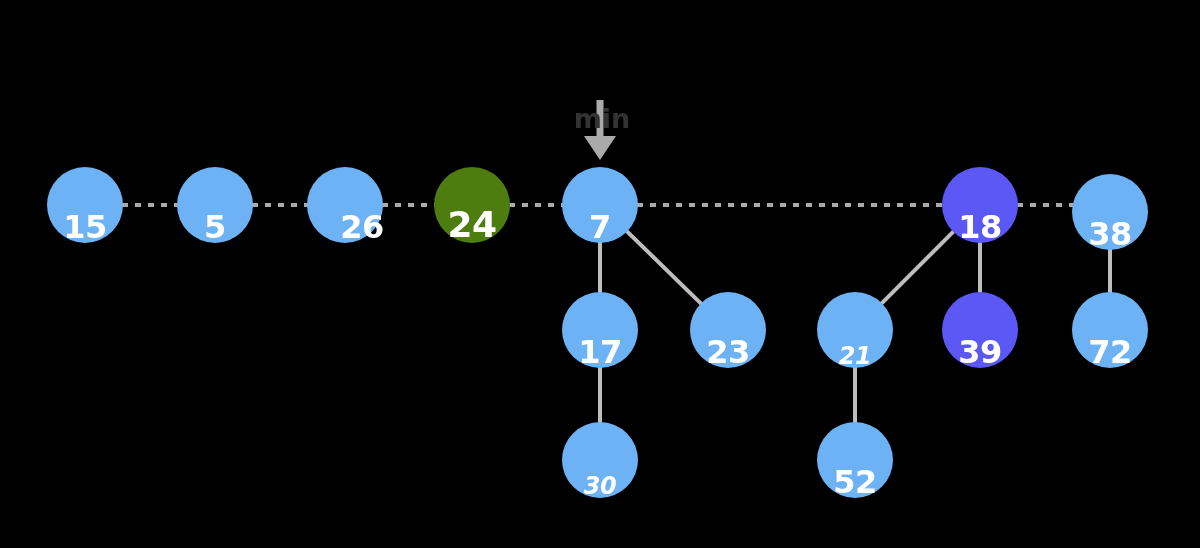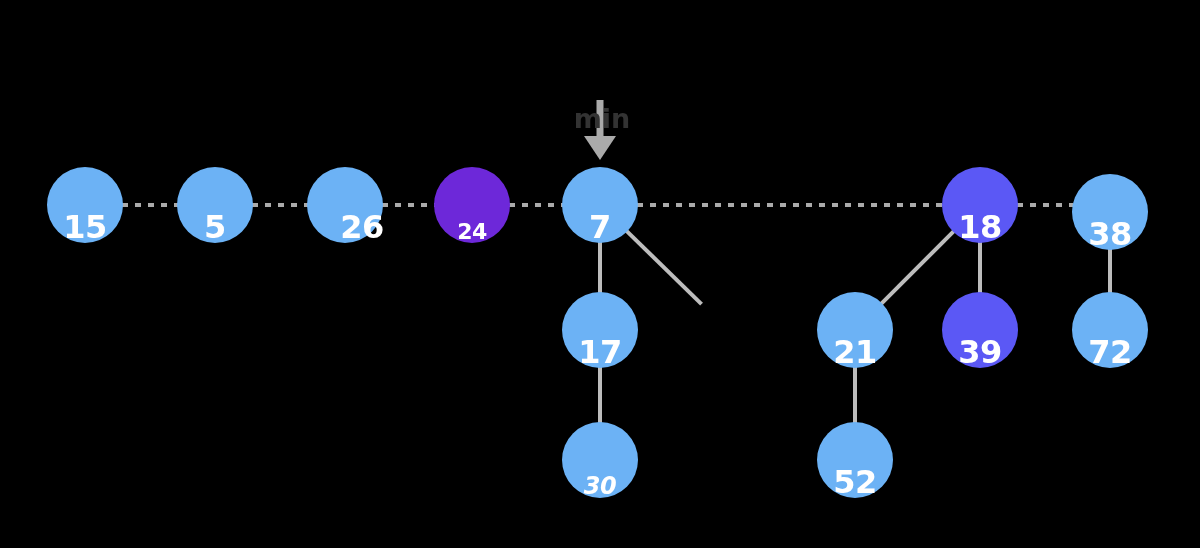--- a/index.html
+++ b/index.html
@@ -83,36 +83,39 @@
   <div id="node-layer">
       <div class="node" style="left: 47px; top: 167px; width: 76px; height: 76px; background: rgb(108, 178, 245); font-size: 32px;">
         <span class="node-label" style="color: rgb(255, 255, 255);">15</span>
       </div>
       <div class="node" style="left: 177px; top: 167px; width: 76px; height: 76px; background: rgb(108, 178, 245); font-size: 32px;">
         <span class="node-label" style="color: rgb(255, 255, 255);">5</span>
       </div>
       <div class="node" style="left: 307px; top: 167px; width: 76px; height: 76px; background: rgb(108, 178, 245); font-size: 32px;">
         <span class="node-label" style="color: rgb(255, 255, 255); margin-left: 34px;">26</span>
       </div>
-      <div class="node" style="left: 434px; top: 167px; width: 76px; height: 76px; background: #6d28d9; font-size: 22px;">
+      <div class="node" style="left: 434px; top: 167px; width: 76px; height: 76px; background: #4d7c0f; font-size: 36px;">
         <span class="node-label" style="color: rgb(255, 255, 255);">24</span>
       </div>
       <div class="node" style="left: 562px; top: 167px; width: 76px; height: 76px; background: rgb(108, 178, 245); font-size: 32px;">
         <span class="node-label" style="color: rgb(255, 255, 255);">7</span>
       </div>
       <div class="node" style="left: 942px; top: 167px; width: 76px; height: 76px; background: rgb(91, 88, 245); font-size: 32px;">
         <span class="node-label" style="color: rgb(255, 255, 255);">18</span>
       </div>
       <div class="node" style="left: 1072px; top: 174px; width: 76px; height: 76px; background: rgb(108, 178, 245); font-size: 32px;">
         <span class="node-label" style="color: rgb(255, 255, 255);">38</span>
       </div>
       <div class="node" style="left: 562px; top: 292px; width: 76px; height: 76px; background: rgb(108, 178, 245); font-size: 32px;">
         <span class="node-label" style="color: rgb(255, 255, 255); margin-top: 24px;">17</span>
       </div>
-      <div class="node" style="left: 817px; top: 292px; width: 76px; height: 76px; background: rgb(108, 178, 245); font-size: 32px;">
+      <div class="node" style="left: 690px; top: 292px; width: 76px; height: 76px; background: rgb(108, 178, 245); font-size: 32px;">
+        <span class="node-label" style="color: rgb(255, 255, 255);">23</span>
+      </div>
+      <div class="node" style="left: 817px; top: 292px; width: 76px; height: 76px; background: rgb(108, 178, 245); font-size: 24px; font-style: italic;">
         <span class="node-label" style="color: rgb(255, 255, 255);">21</span>
       </div>
       <div class="node" style="left: 942px; top: 292px; width: 76px; height: 76px; background: rgb(91, 88, 245); font-size: 32px;">
         <span class="node-label" style="color: rgb(255, 255, 255);">39</span>
       </div>
       <div class="node" style="left: 1072px; top: 292px; width: 76px; height: 76px; background: rgb(108, 178, 245); font-size: 32px;">
         <span class="node-label" style="color: rgb(255, 255, 255);">72</span>
       </div>
       <div class="node" style="left: 562px; top: 422px; width: 76px; height: 76px; background: rgb(108, 178, 245); font-size: 24px; font-style: italic;">
         <span class="node-label" style="color: rgb(255, 255, 255);">30</span>

